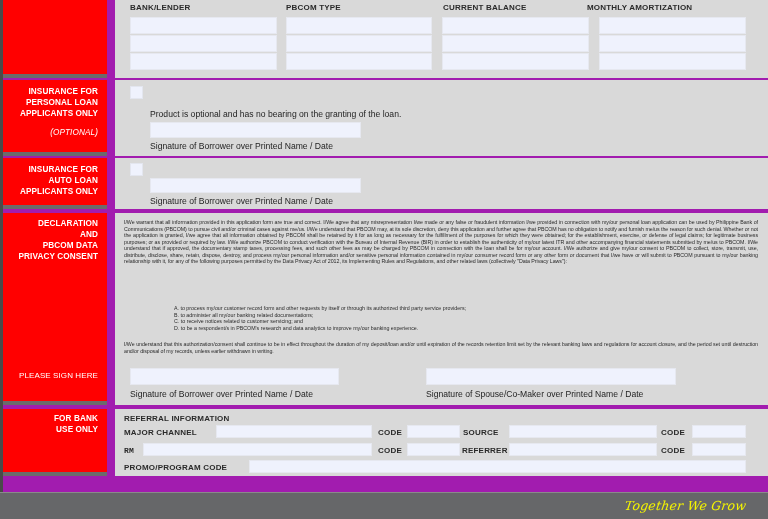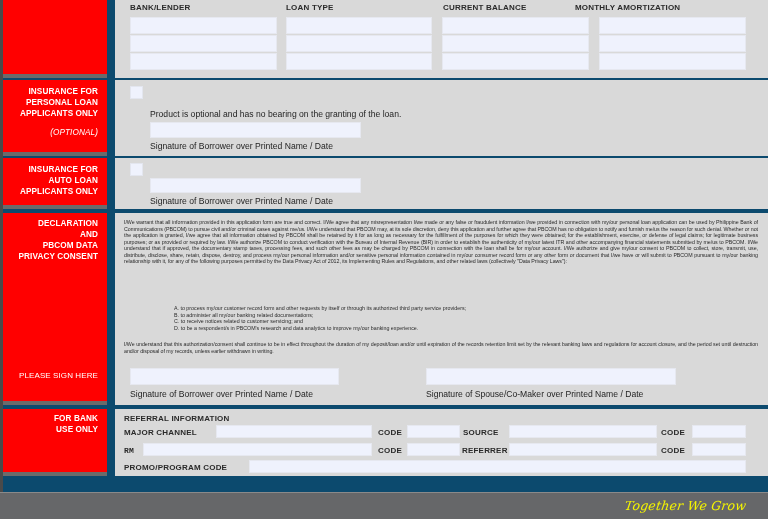--- a/index.html
+++ b/index.html
@@ -1,19 +1,19 @@
 <!DOCTYPE html>
 <html><head>
 <meta charset="utf-8">
 <style>
   * { box-sizing: border-box; margin: 0; padding: 0; }
   html, body { width: 768px; height: 519px; overflow: hidden; background: #ffffff; }
   body { font-family: "Liberation Sans", sans-serif; color: #1a1a1a; position: relative; }
 
-  .page { position: absolute; left: 0; top: 0; width: 768px; height: 519px; background: #0c4a6e; }
+  .page { position: absolute; left: 0; top: 0; width: 768px; height: 519px; background: #a21caf; }
   .left-edge { position: absolute; left: 0; top: 0; width: 3px; height: 492px; background: #4a4a4a; }
 
   .row { position: absolute; left: 0; width: 768px; }
   .label-col {
     position: absolute; left: 3px; top: 0; width: 104px;
     background: #ff0000; color: #fff; text-align: right;
     padding: 6px 9px 0 0; font-weight: bold; font-size: 8.2px; line-height: 11px;
     letter-spacing: 0.1px;
   }
   .label-col .bar { position: absolute; left: 0; bottom: 0; width: 104px; height: 4px; background: #6b6b6b; }
@@ -41,23 +41,23 @@
 
 <div class="page">
   <div class="left-edge"></div>
 
   <div class="row" style="top:0; height:78px;">
     <div class="label-col" style="height:78px;">
       <div class="bar"></div>
     </div>
     <div class="content-col" style="height:78px;">
       <div class="hdr" style="left:15px; top:3px;">BANK/LENDER</div>
-      <div class="hdr" style="left:171px; top:3px;">LOAN TYPE</div>
+      <div class="hdr" style="left:171px; top:3px;">PBCOM TYPE</div>
       <div class="hdr" style="left:328px; top:3px;">CURRENT BALANCE</div>
-      <div class="hdr" style="left:460px; top:3px;">MONTHLY AMORTIZATION</div>
+      <div class="hdr" style="left:472px; top:3px;">MONTHLY AMORTIZATION</div>
 
       <div class="field" style="left:15px; top:17px; width:147px; height:17px;"></div>
       <div class="field" style="left:171px; top:17px; width:146px; height:17px;"></div>
       <div class="field" style="left:327px; top:17px; width:147px; height:17px;"></div>
       <div class="field" style="left:484px; top:17px; width:147px; height:17px;"></div>
 
       <div class="field" style="left:15px; top:35px; width:147px; height:17px;"></div>
       <div class="field" style="left:171px; top:35px; width:146px; height:17px;"></div>
       <div class="field" style="left:327px; top:35px; width:147px; height:17px;"></div>
       <div class="field" style="left:484px; top:35px; width:147px; height:17px;"></div>

